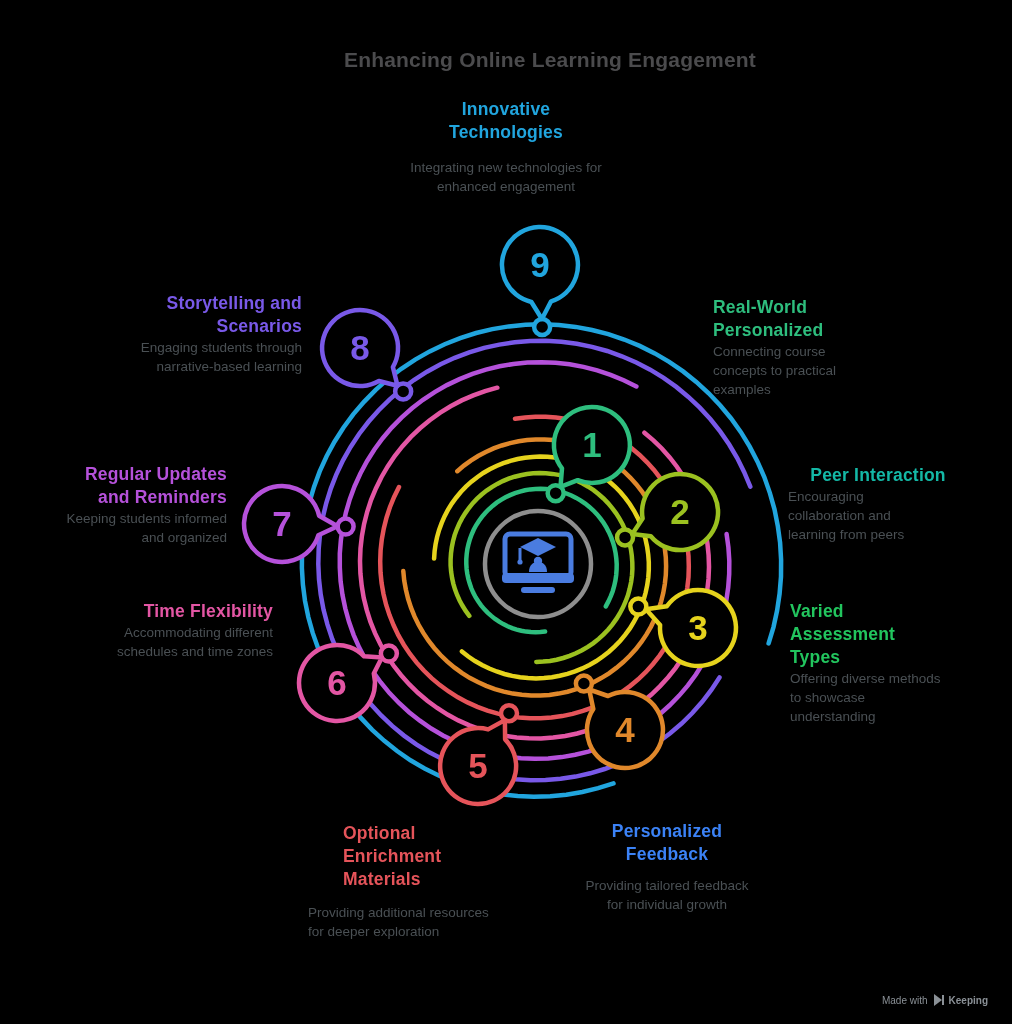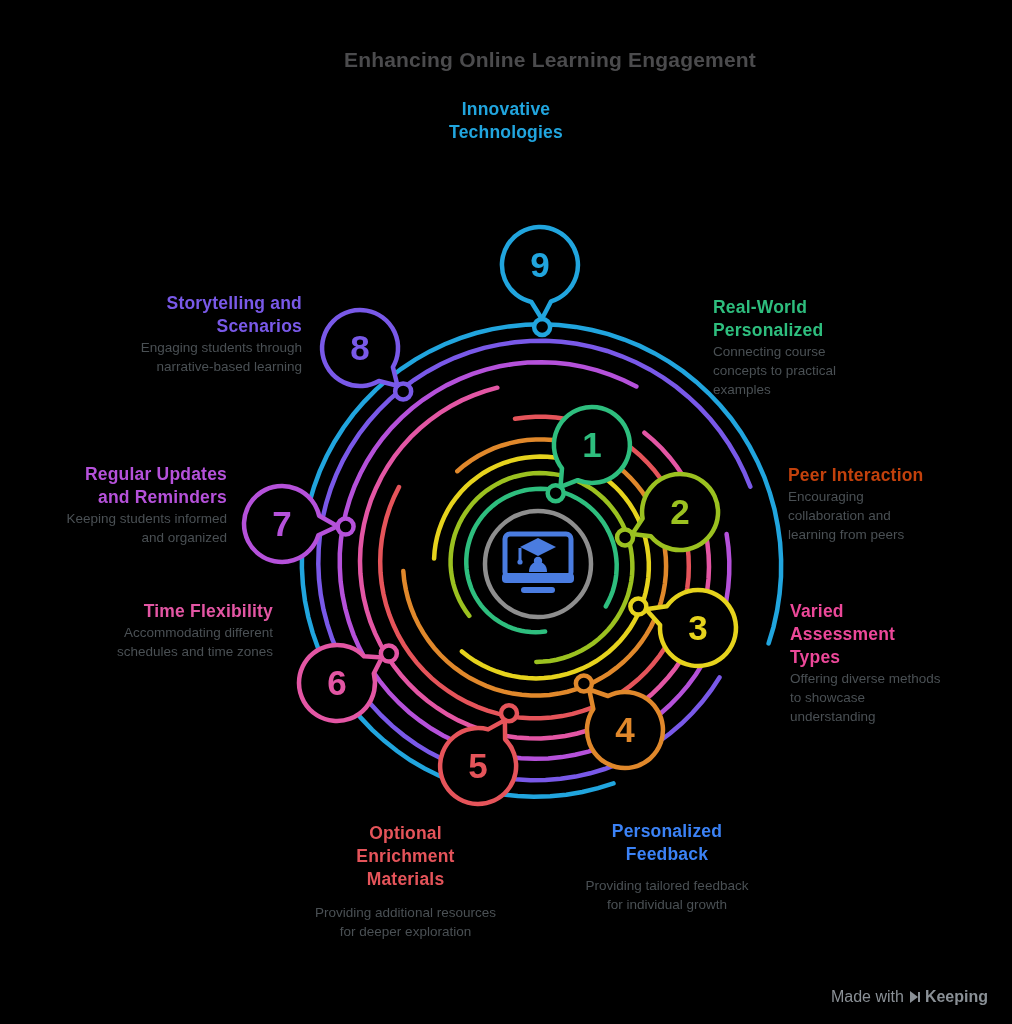--- a/index.html
+++ b/index.html
@@ -5,35 +5,35 @@
   html,body{margin:0;padding:0;background:#000;}
   body{font-family:"Liberation Sans", sans-serif;}
   .stage{position:relative;width:1012px;height:1024px;background:#000;overflow:hidden;}
   #diagram{position:absolute;left:0;top:0;}
   .main-title{position:absolute;left:0;top:48px;width:1012px;text-align:center;
     font-size:21px;font-weight:700;color:#4B4B4D;letter-spacing:.2px;padding-left:44px;}
   .item-block{position:absolute;}
   .item-title{font-size:17.5px;font-weight:700;line-height:23px;letter-spacing:.2px;}
   .item-desc{font-size:13.5px;line-height:19px;color:#4A5054;margin-top:0;}
   .bubble-num{position:absolute;transform:translate(-50%,-52%);font-size:35px;font-weight:700;line-height:1;}
-  .watermark{position:absolute;right:24px;bottom:18px;display:flex;align-items:center;gap:5px;
-    font-size:16px;color:#8A9096;}
+  .watermark{position:absolute;right:24px;bottom:18px;display:flex;align-items:flex-end;gap:5px;
+    font-size:10px;color:#8A9096;}
   .watermark .brand{font-weight:700;}
   
   .p1{left:713px;top:296px;width:180px;text-align:left}
   .p1 .item-desc{max-width:160px}
   .p2{left:788px;top:464px;width:180px;text-align:left}
   .p2 .item-desc{max-width:138px}
   .p3{left:790px;top:600px;width:165px;text-align:left}
   .p3 .item-title{max-width:145px}
   .p3 .item-desc{max-width:152px}
   .p4{left:572px;top:820px;width:190px;text-align:center}
   .p4 .item-title{max-width:150px;margin:0 auto}
   .p4 .item-desc{max-width:172px;margin:10px auto 0}
-  .p5{left:308px;top:822px;width:195px;text-align:center}
+  .p5{left:308px;top:822px;width:195px;text-align:left}
   .p5 .item-title{max-width:125px;margin:0 auto}
   .p5 .item-desc{max-width:195px;margin:12px auto 12px}
   .p6{right:739px;top:600px;width:210px;text-align:right}
   .p6 .item-desc{max-width:165px;margin-left:auto}
   .p7{right:785px;top:463px;width:195px;text-align:right}
   .p7 .item-title{max-width:172px;margin-left:auto}
   .p7 .item-desc{max-width:162px;margin-left:auto}
   .p8{right:710px;top:292px;width:195px;text-align:right}
   .p8 .item-title{max-width:165px;margin-left:auto}
   .p8 .item-desc{max-width:168px;margin-left:auto}
@@ -95,25 +95,25 @@
     </g>
   </svg>
 
   <div class="main-title">Enhancing Online Learning Engagement</div>
 
   <div class="item-block p1">
     <div class="item-title" style="color: rgb(46, 190, 126);">Real-World Personalized</div>
     <div class="item-desc">Connecting course concepts to practical examples</div>
   </div>
   <div class="item-block p2">
-    <div class="item-title" style="color: #c2410c;">Peer Interaction</div>
+    <div class="item-title" style="color: #14b8a6; text-align: center;">Peer Interaction</div>
     <div class="item-desc">Encouraging collaboration and learning from peers</div>
   </div>
   <div class="item-block p3">
-    <div class="item-title" style="color: #ec4899;">Varied Assessment Types</div>
+    <div class="item-title" style="color: #22c55e;">Varied Assessment Types</div>
     <div class="item-desc">Offering diverse methods to showcase understanding</div>
   </div>
   <div class="item-block p4">
     <div class="item-title" style="color: #3b82f6;">Personalized Feedback</div>
     <div class="item-desc">Providing tailored feedback for individual growth</div>
   </div>
   <div class="item-block p5">
     <div class="item-title" style="color: rgb(229, 84, 90);">Optional Enrichment Materials</div>
     <div class="item-desc">Providing additional resources for deeper exploration</div>
   </div>
@@ -124,20 +124,21 @@
   <div class="item-block p7">
     <div class="item-title" style="color: rgb(181, 81, 218);">Regular Updates and Reminders</div>
     <div class="item-desc">Keeping students informed and organized</div>
   </div>
   <div class="item-block p8">
     <div class="item-title" style="color: rgb(121, 89, 232);">Storytelling and Scenarios</div>
     <div class="item-desc">Engaging students through narrative-based learning</div>
   </div>
   <div class="item-block p9">
     <div class="item-title" style="color: rgb(33, 165, 222);">Innovative Technologies</div>
+    <div class="item-desc">Integrating new technologies for enhanced engagement</div>
   </div>
 
   <span class="bubble-num" style="left: 592px; top: 445px; color: rgb(46, 190, 126);">1</span>
   <span class="bubble-num" style="left: 680px; top: 512px; color: rgb(155, 193, 32);">2</span>
   <span class="bubble-num" style="left: 698px; top: 628px; color: rgb(230, 211, 29);">3</span>
   <span class="bubble-num" style="left: 625px; top: 730px; color: rgb(224, 136, 43);">4</span>
   <span class="bubble-num" style="left: 478px; top: 766px; color: rgb(229, 84, 90);">5</span>
   <span class="bubble-num" style="left: 337px; top: 683px; color: rgb(227, 86, 164);">6</span>
   <span class="bubble-num" style="left: 282px; top: 524px; color: rgb(181, 81, 218);">7</span>
   <span class="bubble-num" style="left: 360px; top: 348px; color: rgb(121, 89, 232);">8</span>

